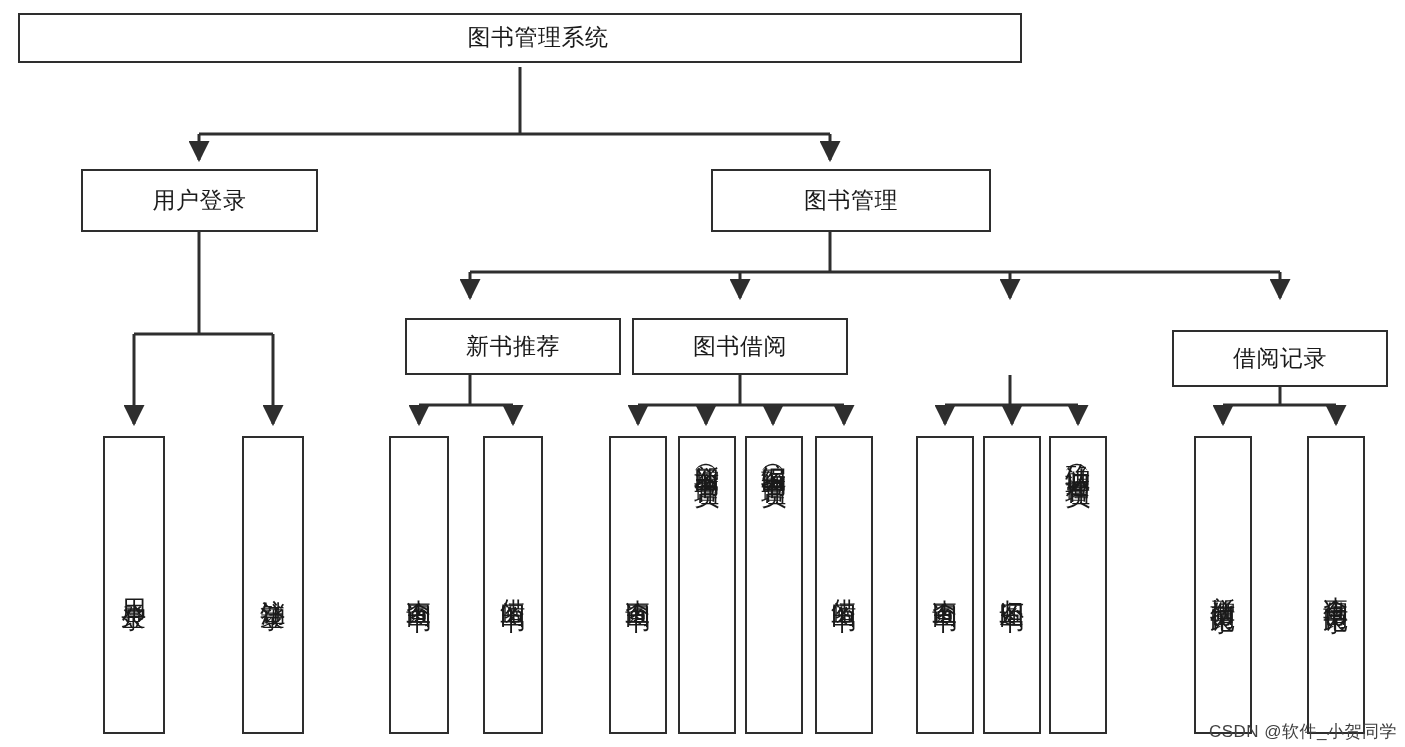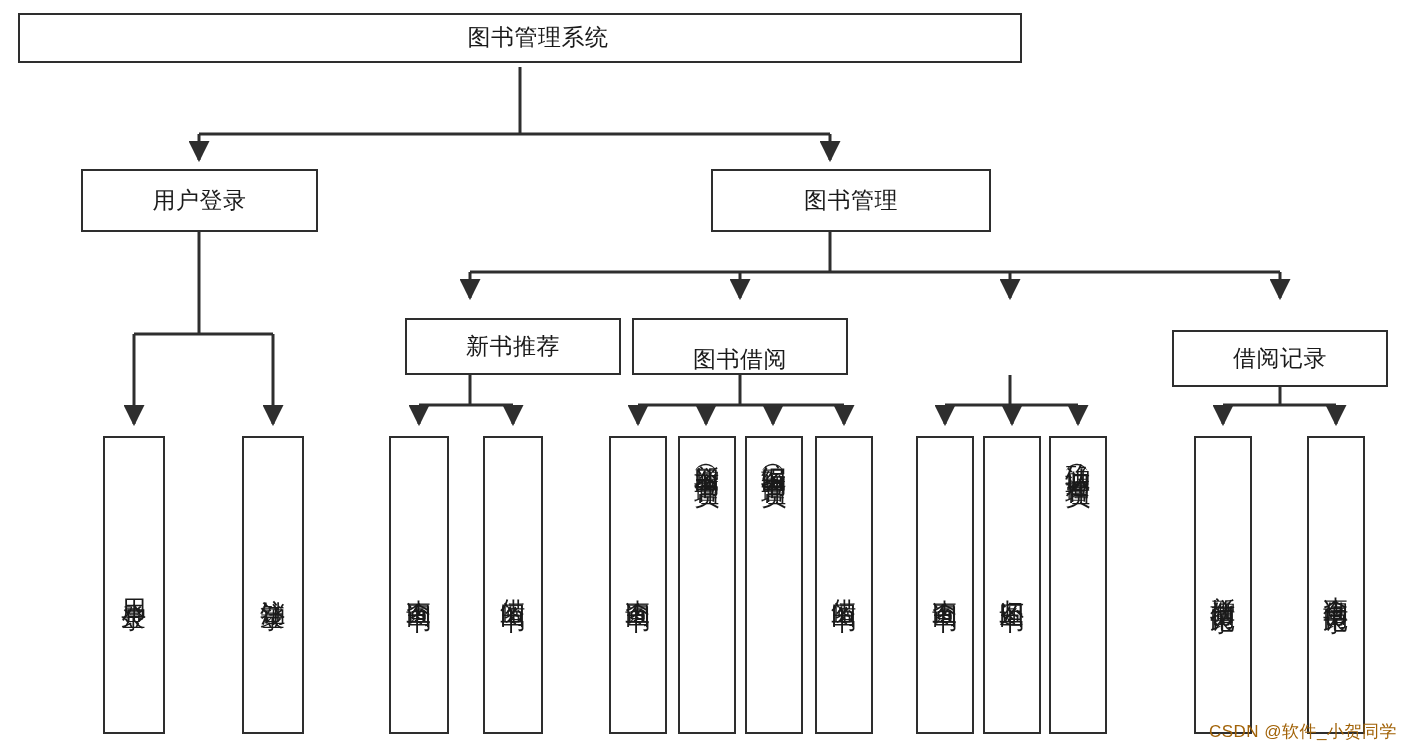--- a/index.html
+++ b/index.html
@@ -60,21 +60,21 @@
   }
   .node.vert.centered {
     align-items: center;
     padding-top: 0;
   }
   .watermark {
     position: absolute;
     right: 8px;
     bottom: 4px;
     font-size: 17px;
-    color: #a16207;
+    color: #404040;
     letter-spacing: 0.5px;
     white-space: nowrap;
     user-select: none;
   }
 </style>
 </head>
 <body>
 
 <div id="canvas">
 
@@ -135,21 +135,21 @@
   <div class="node horiz" style="left:81px; top:169px; width:237px; height:63px;">
     <span class="label">用户登录</span>
   </div>
   <div class="node horiz" style="left:711px; top:169px; width:280px; height:63px;">
     <span class="label">图书管理</span>
   </div>
 
   <div class="node horiz" style="left:380px; top:318px; width:216px; height:57px;margin-left:25px;">
     <span class="label">新书推荐</span>
   </div>
-  <div class="node horiz" style="left:632px; top:318px; width:216px; height:57px;align-items:flex-end;">
+  <div class="node horiz" style="left:632px; top:318px; width:216px; height:57px;">
     <span class="label">图书借阅</span>
   </div>
   <div class="node horiz" style="left:1172px; top:330px; width:216px; height:57px;">
     <span class="label">借阅记录</span>
   </div>
 
   <div class="node vert centered" style="left:103px; top:436px; width:62px; height:298px;">
     <span class="label">用户登录</span>
   </div>
   <div class="node vert centered" style="left:242px; top:436px; width:62px; height:298px;">

